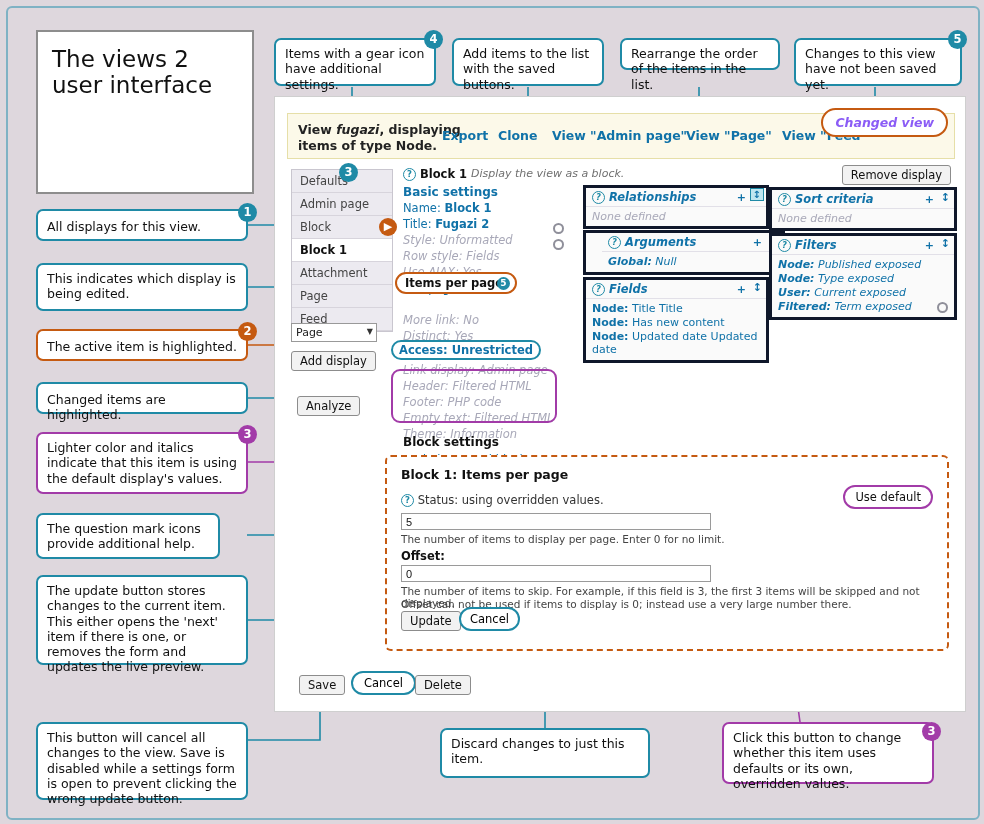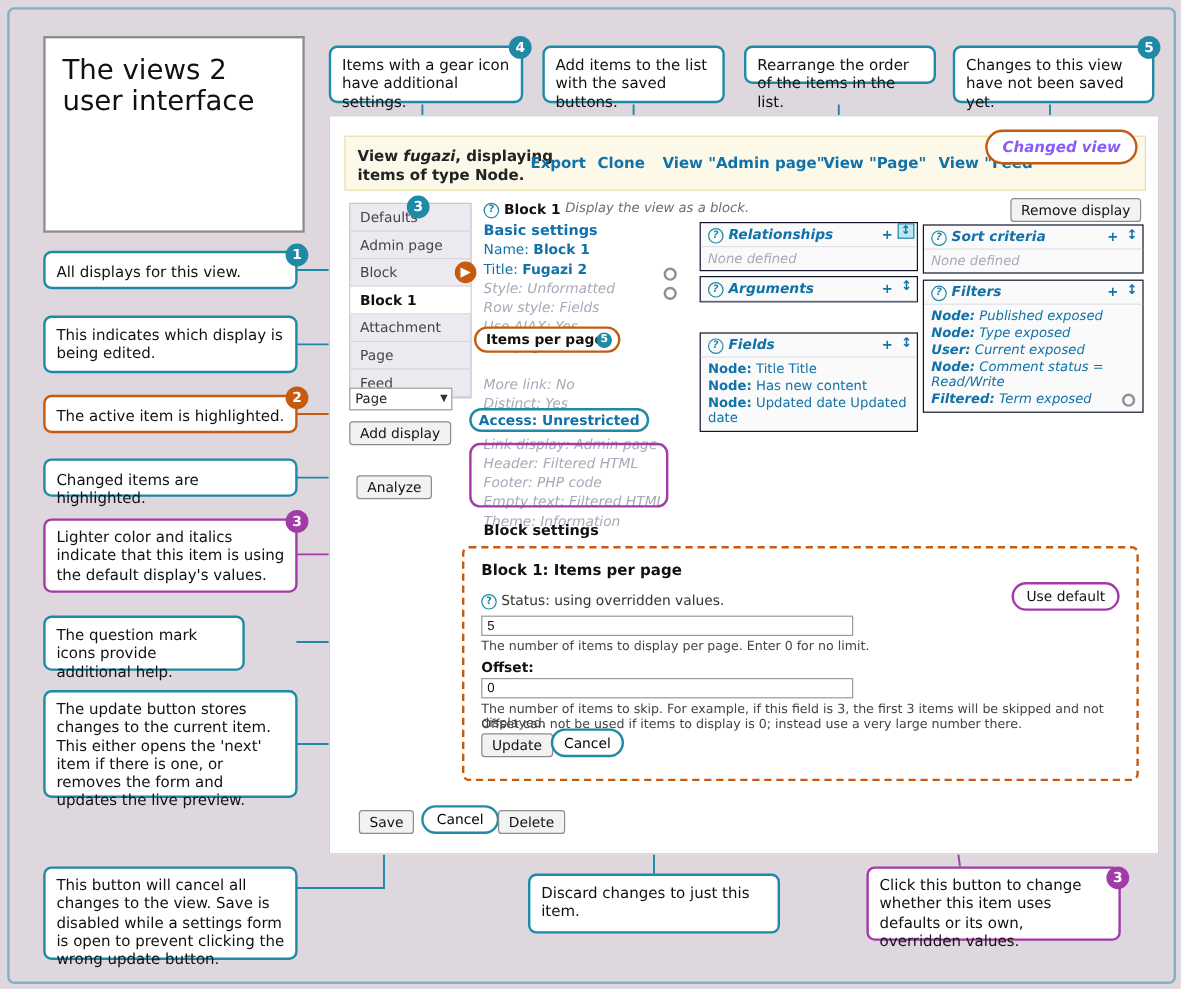--- a/index.html
+++ b/index.html
@@ -111,21 +111,21 @@
     border-radius:10px;background:#fff;font-size:11.5px;font-weight:bold;color:#1072a8;
     line-height:17px;text-align:center;box-sizing:border-box;
   }
   .purplebox{
     position:absolute;left:116px;top:272px;width:162px;height:50px;border:2px solid #a23ba8;
     border-radius:9px;background:transparent;
   }
   .blocksettings{position:absolute;left:128px;top:338px;font-size:12px;font-weight:bold;color:#111;}
   .blocksettings2{position:absolute;left:136px;top:356px;font-size:11.5px;color:#1072a8;}
   
-  .panel{position:absolute;border:1px solid #0f172a;background:#fafafa;}
+  .panel{position:absolute;border:3px solid #0f172a;background:#fafafa;}
   .panel .ph{
     font-size:11.5px;font-weight:bold;color:#1072a8;font-style:italic;padding:2px 6px;
     border-bottom:1px solid #e2e0e8;position:relative;
   }
   .panel .pb{padding:3px 6px;font-size:11px;}
   .plus{position:absolute;right:20px;top:3px;color:#1072a8;font-size:11px;font-weight:bold;}
   .updown{position:absolute;right:4px;top:1px;color:#1072a8;font-size:11px;font-weight:bold;}
   .udbox{position:absolute;right:2px;top:0px;background:#bfe6f0;border:1px solid #1f8aa6;
     padding:0 2px;font-size:10px;color:#1072a8;}
   .itm{color:#1072a8;font-size:11px;margin-bottom:1px;}
@@ -226,21 +226,21 @@
 
 <div class="callout" style="left:36px;top:382px;width:212px;height:32px;padding-top:8px;">
   <span>Changed items are highlighted.</span>
 </div>
 
 <div class="callout purple" style="left:36px;top:432px;width:212px;height:62px;">
   <span>Lighter color and italics indicate that this item is using the default display's values.</span>
 </div>
 <div class="badge purple" style="left:238px;top:425px;">3</div>
 
-<div class="callout" style="left:36px;top:513px;width:168px;height:46px;">
+<div class="callout" style="left:36px;top:513px;width:184px;height:46px;">
   <span>The question mark icons provide additional help.</span>
 </div>
 
 <div class="callout" style="left:36px;top:575px;width:212px;height:90px;">
   <span>The update button stores changes to the current item. This either opens the 'next' item if there is one, or removes the form and updates the live preview.</span>
 </div>
 
 <div class="callout" style="left:36px;top:722px;width:212px;height:78px;">
   <span>This button will cancel all changes to the view. Save is disabled while a settings form is open to prevent clicking the wrong update button.</span>
 </div>
@@ -346,26 +346,29 @@
       <span class="qm">?</span>
       <span>Relationships</span>
       <span class="plus">+</span>
       <span class="udbox">↕</span>
     </div>
     <div class="pb">
       <span class="muted">None defined</span>
     </div>
   </div>
 
-  <div class="panel" style="left:308px;top:133px;width:180px;">
+  <div class="panel" style="left:308px;top:133px;width:180px;padding-left:16px;">
     <div class="ph">
       <span class="qm">?</span>
       <span>Arguments</span>
       <span class="plus">+</span>
       <span class="updown">↕</span>
+    </div>
+    <div class="pb">
+      <div class="itm"><i><b>Global:</b></i> <i>Null</i></div>
     </div>
   </div>
 
   <div class="panel" style="left:308px;top:180px;width:180px;">
     <div class="ph">
       <span class="qm">?</span>
       <span>Fields</span>
       <span class="plus">+</span>
       <span class="updown">↕</span>
     </div>
@@ -392,21 +395,20 @@
     <div class="ph">
       <span class="qm">?</span>
       <span>Filters</span>
       <span class="plus">+</span>
       <span class="updown">↕</span>
     </div>
     <div class="pb">
       <div class="itm muted"><i><b>Node:</b> <span>Published exposed</span></i></div>
       <div class="itm muted"><i><b>Node:</b> <span>Type exposed</span></i></div>
       <div class="itm muted"><i><b>User:</b> <span>Current exposed</span></i></div>
-      <div class="itm muted"><i><b>Node:</b> <span>Comment status = Read/Write</span></i></div>
       <div class="itm muted"><i><b>Filtered:</b> <span>Term exposed</span></i>
         <span class="gear" style="float:right;margin-top:2px;"></span>
       </div>
     </div>
   </div>
 
   <div class="lower">
     <div class="lower-title">Block 1: Items per page</div>
     <div class="status">
       <span class="qm">?</span>

